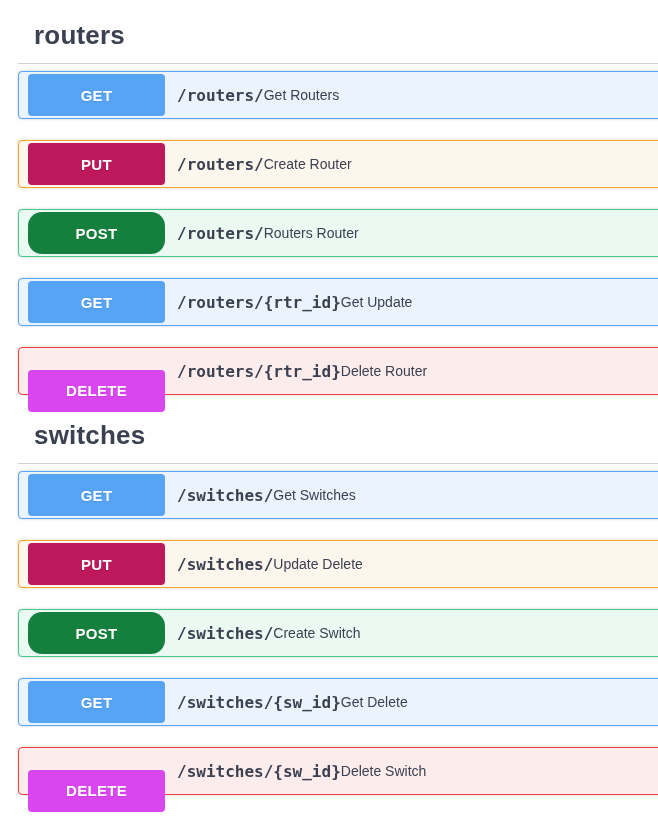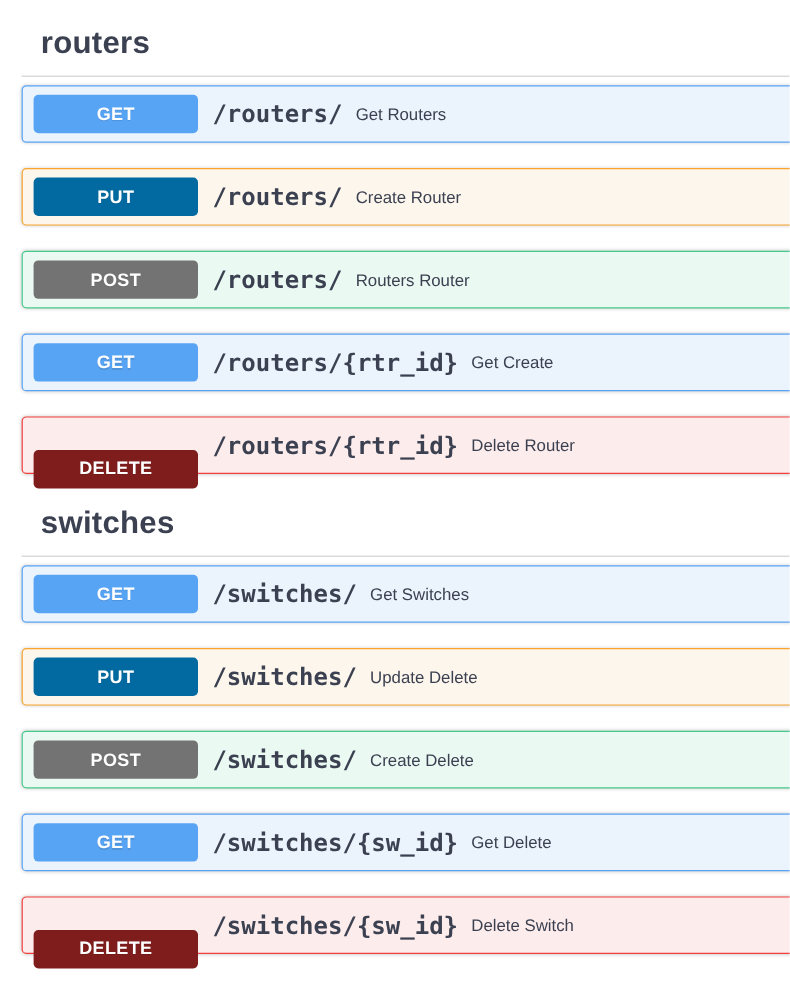--- a/index.html
+++ b/index.html
@@ -23,48 +23,47 @@
     box-sizing:border-box;
     height:48px; width:672px;
     margin-bottom:21px;
     border:1px solid; border-radius:4px;
     box-shadow:0 0 3px rgba(0,0,0,.19);
     display:flex; align-items:center;
     padding-left:9px;
   }
   .method-badge {
     box-sizing:border-box;
-    width:137px; height:32px;
+    width:137px; height:42px;
     border-radius:4px;
     display:flex; align-items:center; justify-content:center;
     color:#fff; font-size:15px; font-weight:bold;
     text-shadow:0 1px 0 rgba(0,0,0,.1);
     letter-spacing:0.3px;
     flex:0 0 auto;
   }
   .endpoint-path {
     margin-left:12px;
     font-family:"DejaVu Sans Mono", monospace;
-    font-size:20px; font-weight:bold; color:#3b4151;
+    font-size:16px; font-weight:bold; color:#3b4151;
     white-space:nowrap;
   }
   .endpoint-desc {
-    margin-left:11px;
     font-size:14px; color:#3b4151;
     white-space:nowrap;
   }
   
   .m-get    { border-color:#58a4f4; background:#ebf3fd; }
   .m-get    .method-badge { background:#58a4f4; }
   .m-put    { border-color:#f9a42d; background:#fdf6ec; }
-  .m-put    .method-badge { background:#0369a1; }
+  .m-put    .method-badge { background:#be185d; }
   .m-post   { border-color:#46ca8c; background:#ebf9f3; }
-  .m-post   .method-badge { background:#737373; }
+  .m-post   .method-badge { background:#15803d;border-radius:14px; }
   .m-delete { border-color:#f33e3e; background:#fdecec; }
-  .m-delete .method-badge { background:#7f1d1d;margin-top:39px; }
+  .m-delete .method-badge { background:#d946ef;margin-top:39px; }
 </style>
 </head>
 <body>
 
 <div class="section">
   <h3 class="section-title">routers</h3>
   <div class="section-divider"></div>
   <div class="ops">
 
     <div class="opblock m-get">
@@ -81,21 +80,21 @@
 
     <div class="opblock m-post">
       <span class="method-badge">POST</span>
       <span class="endpoint-path">/routers/</span>
       <span class="endpoint-desc">Routers Router</span>
     </div>
 
     <div class="opblock m-get">
       <span class="method-badge">GET</span>
       <span class="endpoint-path">/routers/{rtr_id}</span>
-      <span class="endpoint-desc">Get Create</span>
+      <span class="endpoint-desc">Get Update</span>
     </div>
 
     <div class="opblock m-delete">
       <span class="method-badge">DELETE</span>
       <span class="endpoint-path">/routers/{rtr_id}</span>
       <span class="endpoint-desc">Delete Router</span>
     </div>
 
   </div>
 </div>
@@ -113,21 +112,21 @@
 
     <div class="opblock m-put">
       <span class="method-badge">PUT</span>
       <span class="endpoint-path">/switches/</span>
       <span class="endpoint-desc">Update Delete</span>
     </div>
 
     <div class="opblock m-post">
       <span class="method-badge">POST</span>
       <span class="endpoint-path">/switches/</span>
-      <span class="endpoint-desc">Create Delete</span>
+      <span class="endpoint-desc">Create Switch</span>
     </div>
 
     <div class="opblock m-get">
       <span class="method-badge">GET</span>
       <span class="endpoint-path">/switches/{sw_id}</span>
       <span class="endpoint-desc">Get Delete</span>
     </div>
 
     <div class="opblock m-delete">
       <span class="method-badge">DELETE</span>

